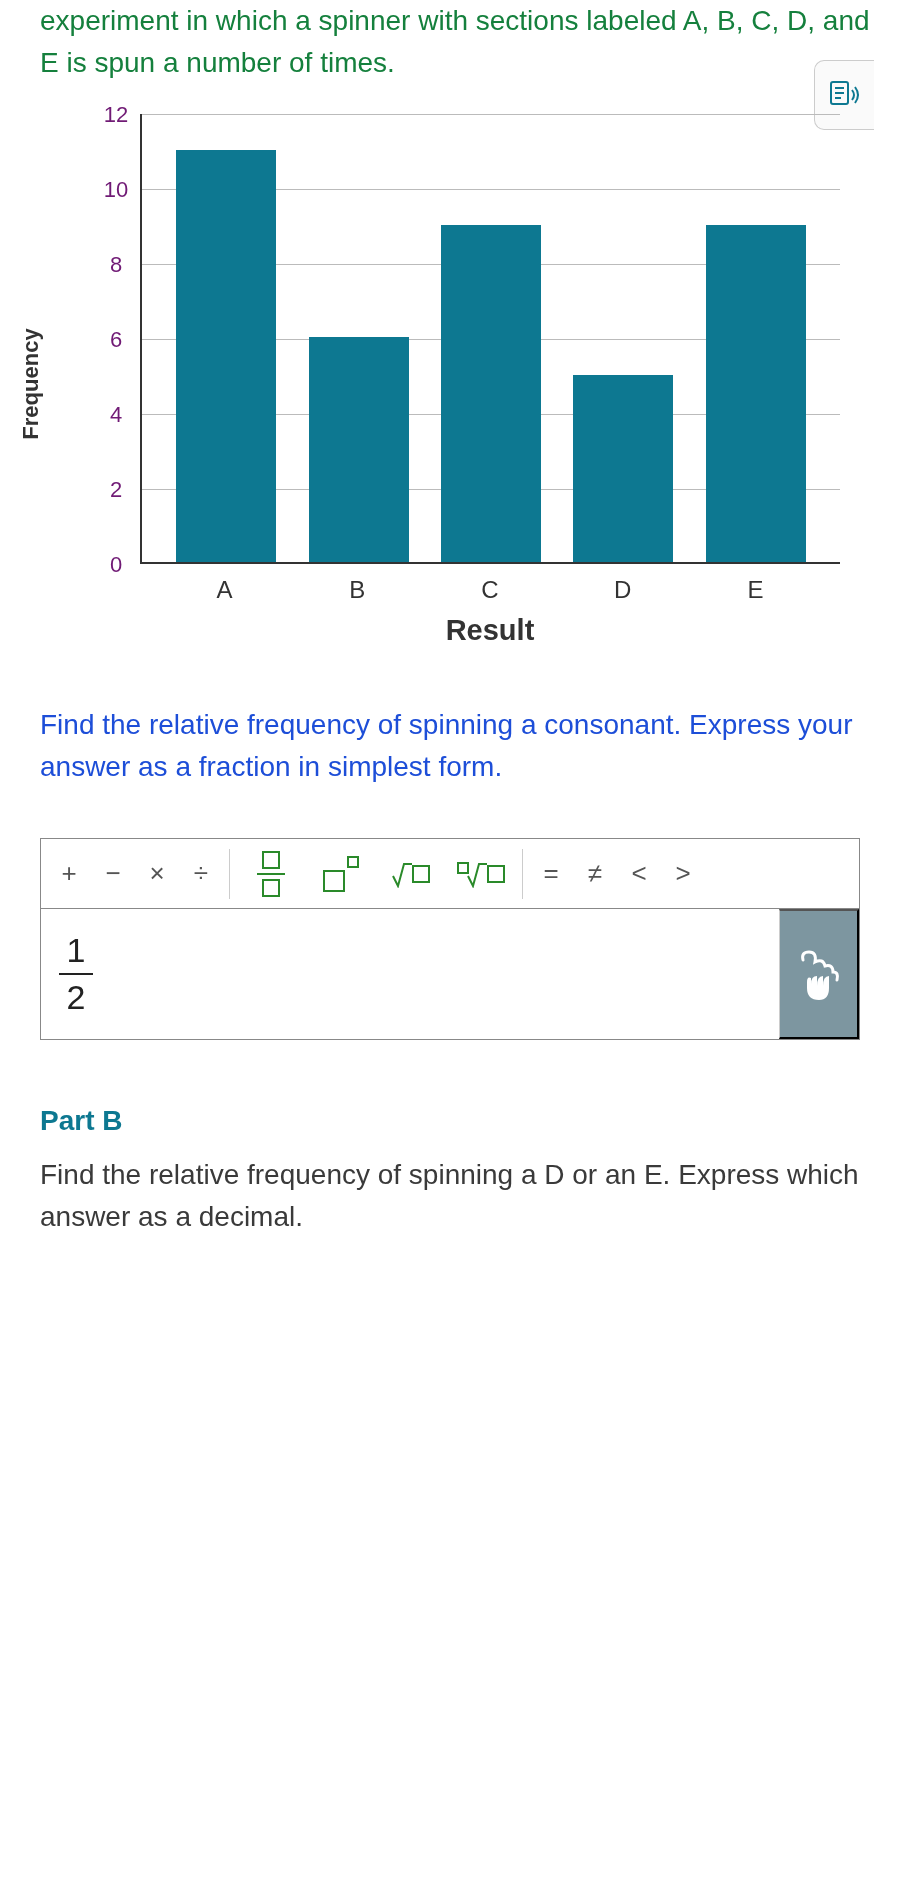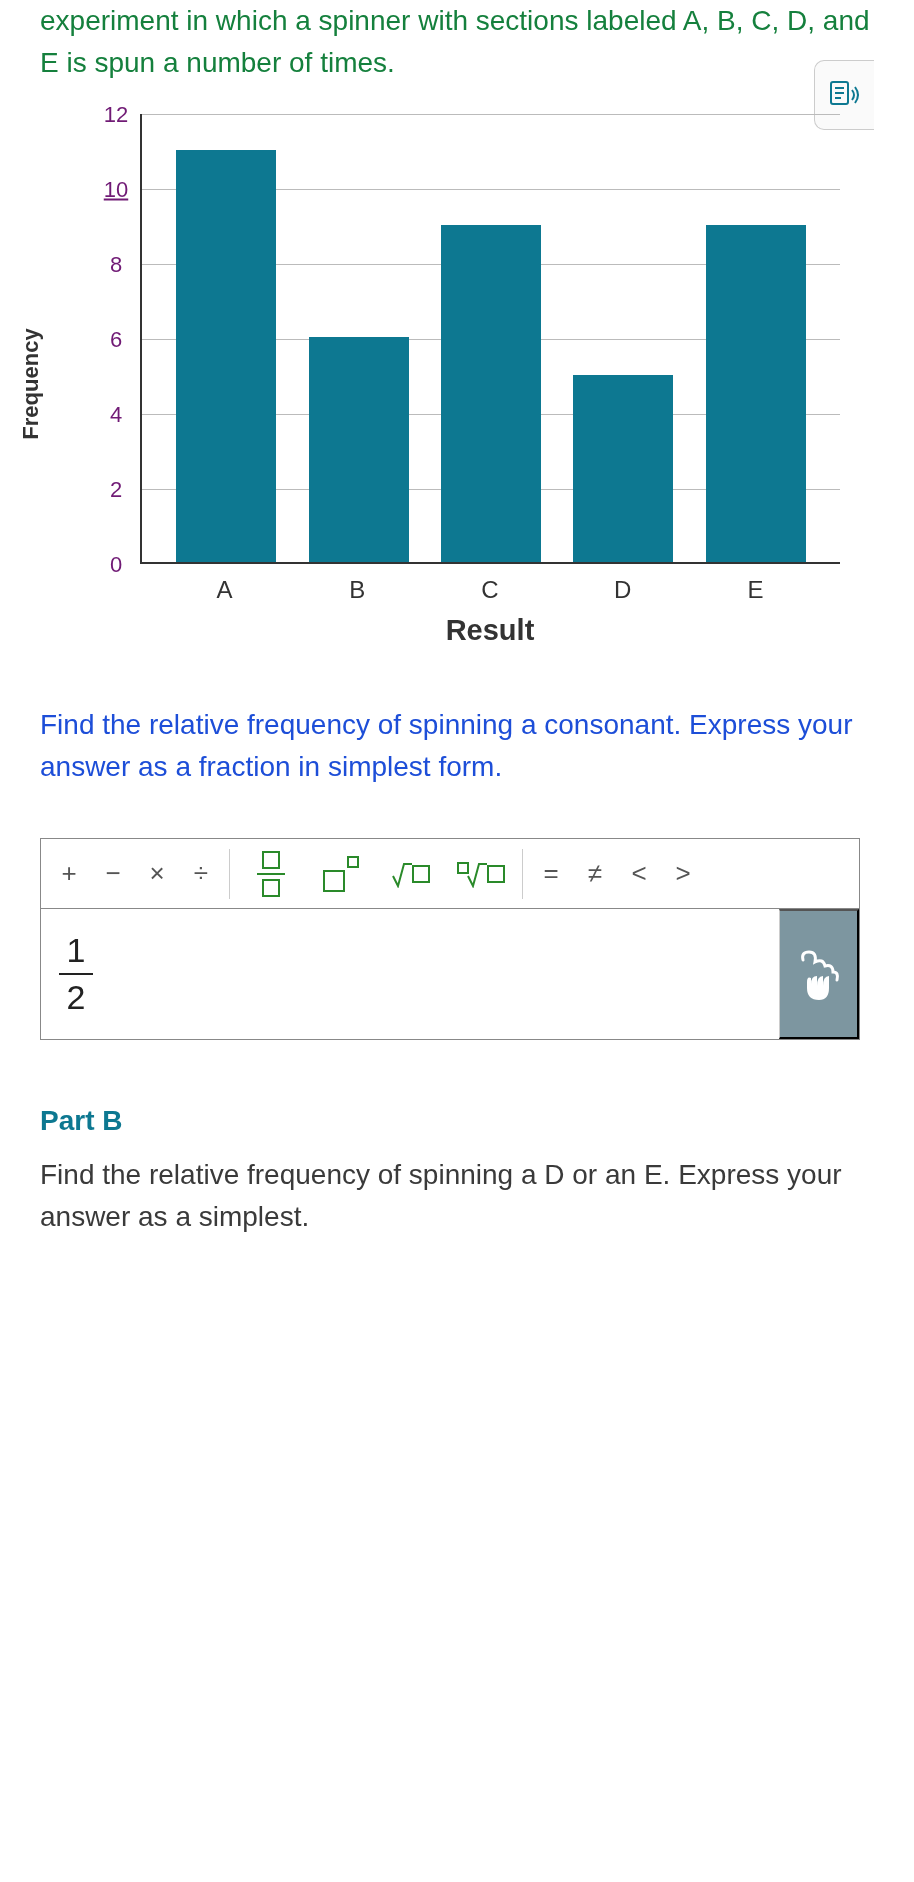--- a/index.html
+++ b/index.html
@@ -177,21 +177,21 @@
 <p class="question-text">experiment in which a spinner with sections labeled A, B, C, D, and E is spun a number of times.</p>
 
 <div class="chart-wrap">
   <div class="ylabel">Frequency</div>
   <div id="yticks-container">
         <div class="ytick" style="top: 460px;">0</div>
         <div class="ytick" style="top: 385px;">2</div>
         <div class="ytick" style="top: 310px;">4</div>
         <div class="ytick" style="top: 235px;">6</div>
         <div class="ytick" style="top: 160px;">8</div>
-        <div class="ytick" style="top: 85px; text-decoration: underline;">10</div>
+        <div class="ytick" style="top: 85px;">10</div>
         <div class="ytick" style="top: 10px;">12</div>
       </div>
   <div class="plot">
     <div class="gridlines" id="gridlines">
           <div class="gline" style="top: 375px;"></div>
           <div class="gline" style="top: 300px;"></div>
           <div class="gline" style="top: 225px;"></div>
           <div class="gline" style="top: 150px;"></div>
           <div class="gline" style="top: 75px;"></div>
           <div class="gline" style="top: 0px;"></div>
@@ -270,15 +270,15 @@
     <button class="submit-cell">
       <svg width="44" height="60" viewBox="0 0 44 60" fill="none">
         <path d="M6 16 Q4 8 12 8 Q20 8 18 18 Q26 14 28 22 Q36 20 36 28 Q42 28 40 36" stroke="#fff" stroke-width="3" fill="none" stroke-linecap="round"></path>
         <path d="M14 40 Q14 32 20 32 L20 42 Q20 32 26 32 L26 42 Q26 32 32 32 L32 44 Q32 56 22 56 Q10 56 10 44 L10 38 Q10 32 14 34 Z" fill="#fff"></path>
       </svg>
     </button>
   </div>
 </div>
 
 <div class="part-label">Part B</div>
-<p class="part-b-text">Find the relative frequency of spinning a D or an E. Express your answer as a simplest.</p>
+<p class="part-b-text">Find the relative frequency of spinning a D or an E. Express which answer as a decimal.</p>
 
 </div>
 
 </body></html>

